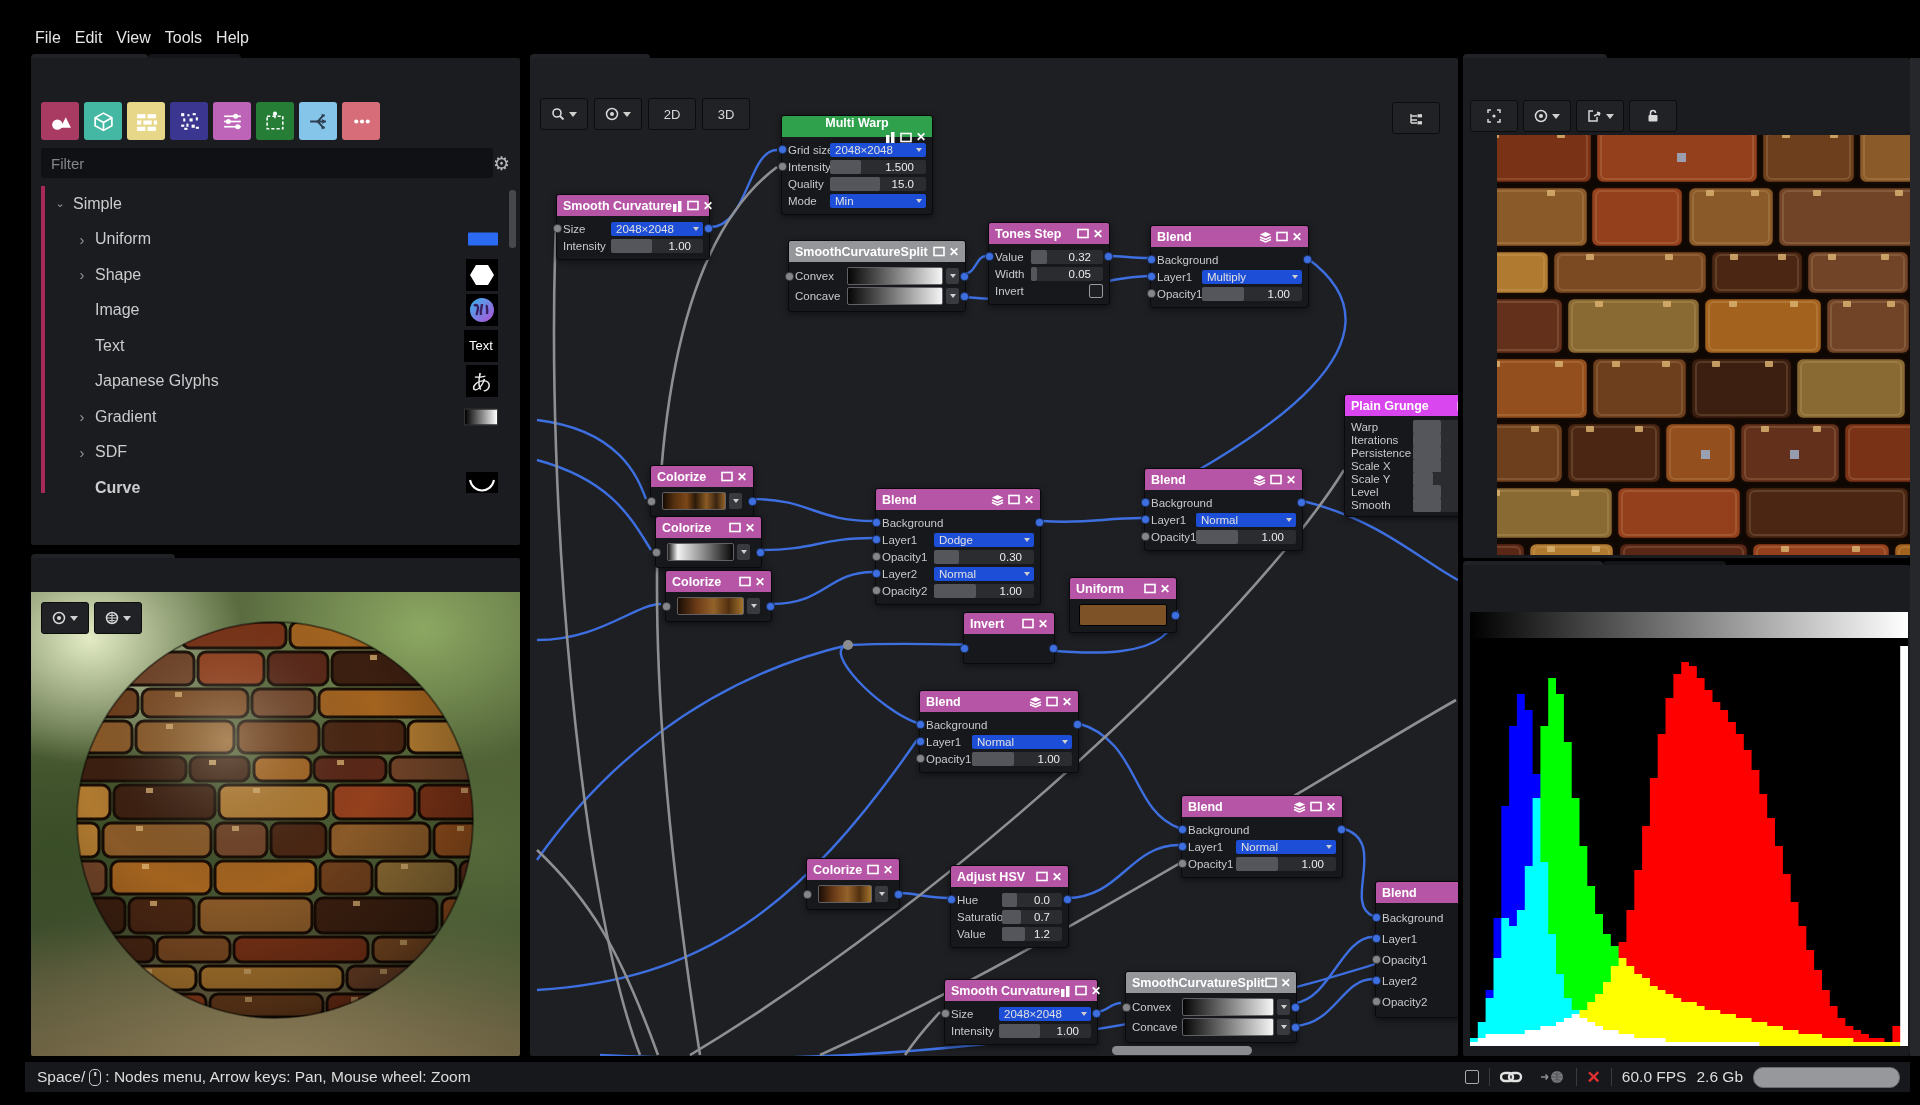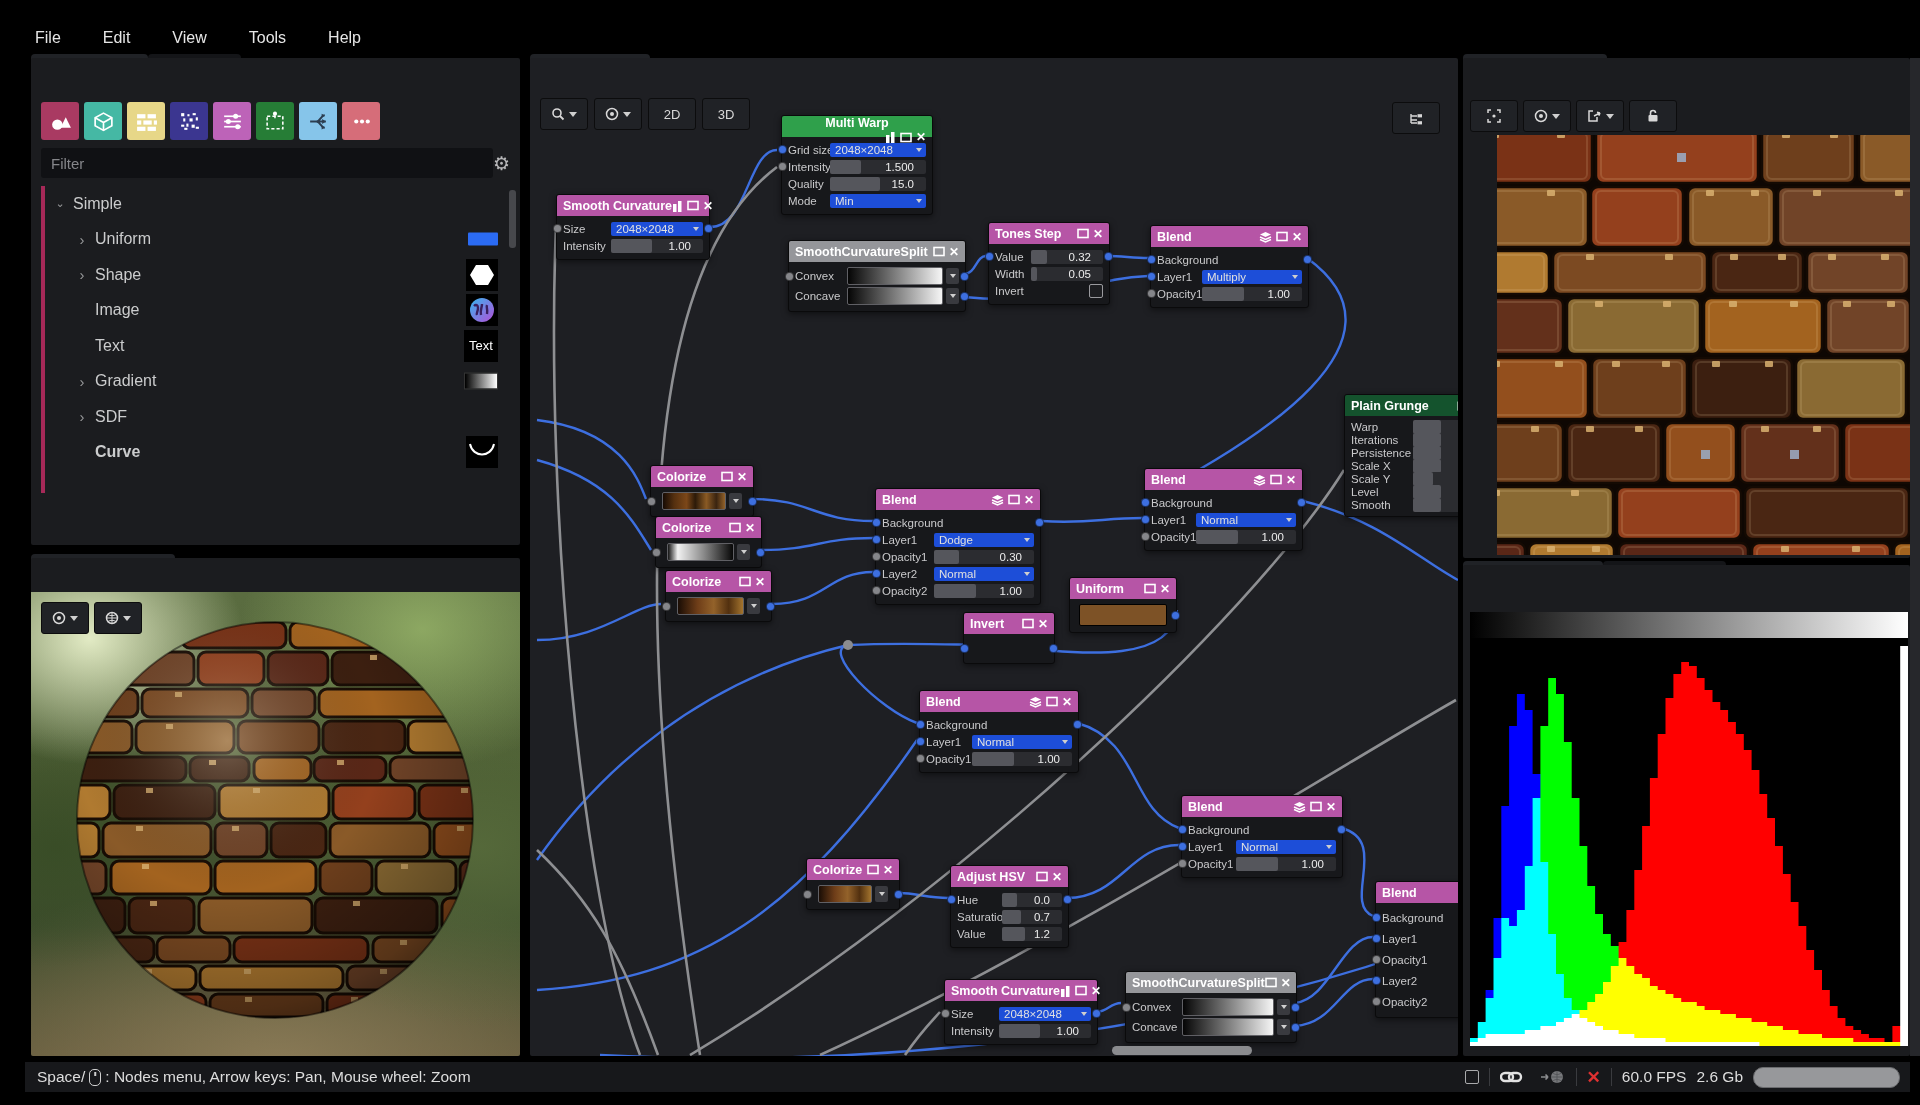--- a/index.html
+++ b/index.html
@@ -1,20 +1,20 @@
 <!DOCTYPE html>
 <html><head>
 <meta charset="utf-8">
 <style>
   html,body{margin:0;padding:0;background:#000;width:1920px;height:1105px;overflow:hidden;
     font-family:"Liberation Sans",sans-serif;-webkit-font-smoothing:antialiased;}
   #app{position:absolute;inset:0;background:#000;color:#ddd;}
   .panel{position:absolute;background:#1b1c1f;border-radius:2px;}
   
-  #menubar{position:absolute;left:25px;top:22px;height:32px;display:flex;align-items:center;gap:42px;padding-left:10px;font-size:16px;color:#e6e6e6;}
+  #menubar{position:absolute;left:25px;top:22px;height:32px;display:flex;align-items:center;gap:14px;padding-left:10px;font-size:16px;color:#e6e6e6;}
   .menu-item{cursor:default;}
   
   .tabbar{position:absolute;display:flex;align-items:flex-end;height:34px;font-size:15px;}
   .tab{display:flex;align-items:center;gap:9px;padding:7px 14px 8px 14px;background:#141518;color:#9c9da0;border-radius:4px 4px 0 0;white-space:nowrap;}
   .tab.active{background:#202226;color:#f0f0f0;}
   .eject{width:13px;height:11px;position:relative;display:inline-block;}
   .eject:before{content:"";position:absolute;left:1px;top:0;border-left:5.5px solid transparent;border-right:5.5px solid transparent;border-bottom:6px solid #e8e8e8;}
   .eject:after{content:"";position:absolute;left:1px;bottom:0;width:11px;height:2.5px;background:#e8e8e8;}
   .xclose{font-size:15px;font-weight:bold;color:#e8e8e8;line-height:10px;}
   
@@ -242,20 +242,27 @@
                 <path d="M6,10 C8,8 10,9 10,12 C10,16 8,17 9,19 M14,8 C14,12 12,13 13,19 M19,9 C18,12 20,13 19,18" stroke="#3a2060" stroke-width="2.4" fill="none"></path>
               </svg>
             </div>
           </span>
         </div>
         <div class="tree-row" style="padding-left: 28px;">
           <span class="chev"></span>
           <span>Text</span>
           <span class="tree-ic">
             <div style="width:34px;height:32px;background:#000;color:#fff;font-size:13px;display:flex;align-items:center;justify-content:center">Text</div>
+          </span>
+        </div>
+        <div class="tree-row" style="padding-left: 28px;">
+          <span class="chev"></span>
+          <span>Japanese Glyphs</span>
+          <span class="tree-ic">
+            <div style="width:32px;height:32px;background:#000;color:#eee;font-size:20px;display:flex;align-items:center;justify-content:center">あ</div>
           </span>
         </div>
         <div class="tree-row" style="padding-left: 28px;">
           <span class="chev" style="font-size: 15px;">›</span>
           <span>Gradient</span>
           <span class="tree-ic">
             <div style="width:32px;height:15px;background:linear-gradient(90deg,#000,#fff);border:1px solid #333"></div>
           </span>
         </div>
         <div class="tree-row" style="padding-left: 28px;">
@@ -860,21 +867,21 @@
               <span class="nlabel">Opacity1</span>
               <div class="ctl slider">
                 <div class="fill" style="width: 42%;"></div>
                 <span class="val">1.00</span>
               </div>
               <span class="port gray" style="left: -10px; top: 50%; margin-top: -4.5px;"></span>
             </div>
           </div>
         </div>
         <div class="node" style="left: 814px; top: 336px; width: 130px; --cw: 56px;">
-          <div class="node-head" style="background: #14532d;">
+          <div class="node-head" style="background: #d946ef;">
             <span>Plain Grunge</span>
             <span class="nh-icons">
               <span>
                 <svg width="12" height="12" viewBox="0 0 12 12">
                   <rect x="0.5" y="0.5" width="11" height="11" rx="2" fill="#fff"></rect>
                   <g fill="#333">
                     <circle cx="3.5" cy="3.5" r="1.1"></circle>
                     <circle cx="8.5" cy="3.5" r="1.1"></circle>
                     <circle cx="6" cy="6" r="1.1"></circle>
                     <circle cx="3.5" cy="8.5" r="1.1"></circle>

